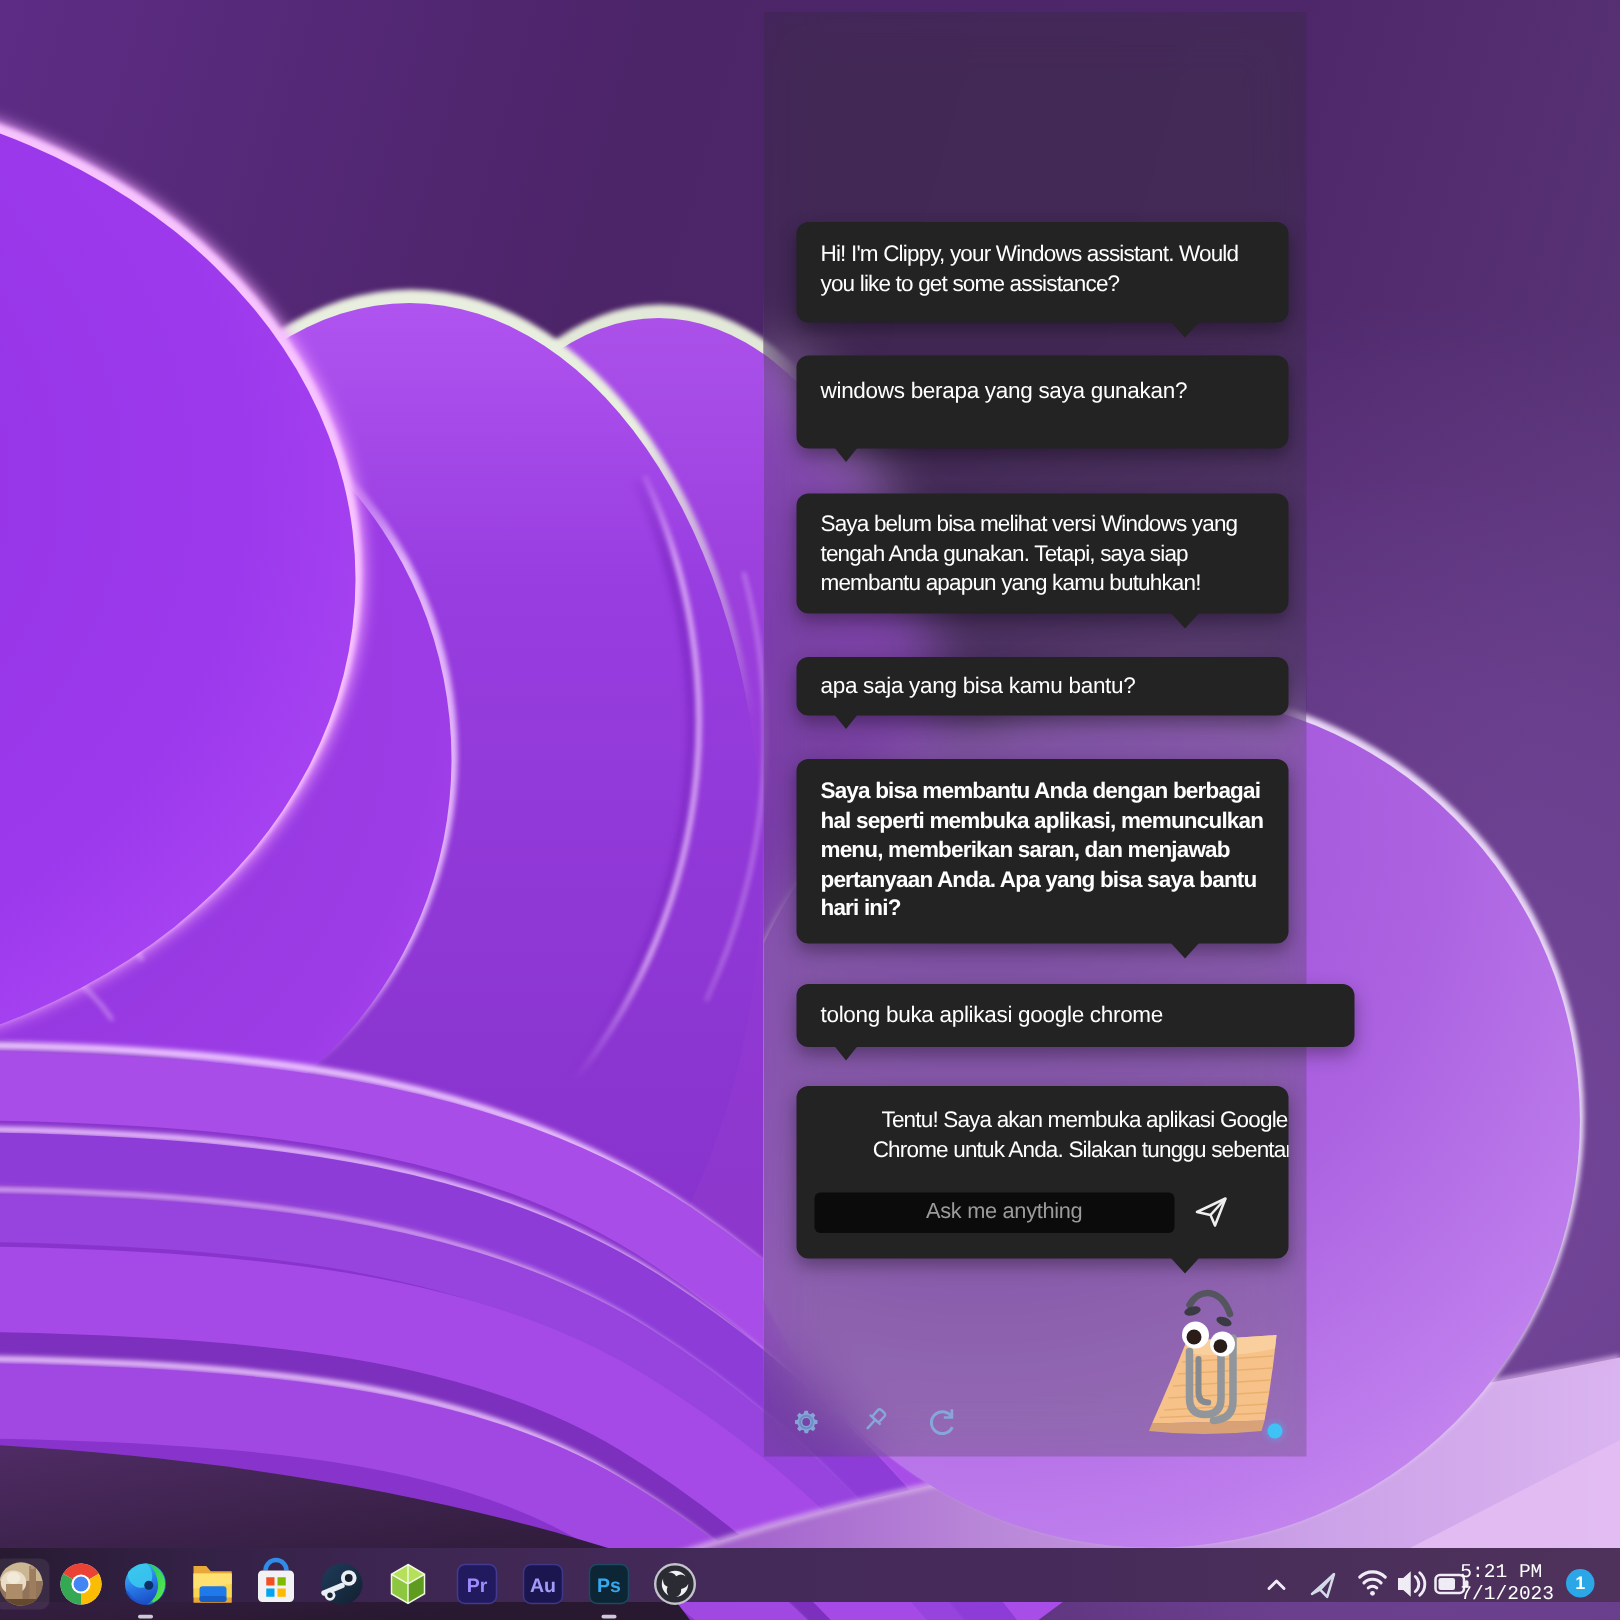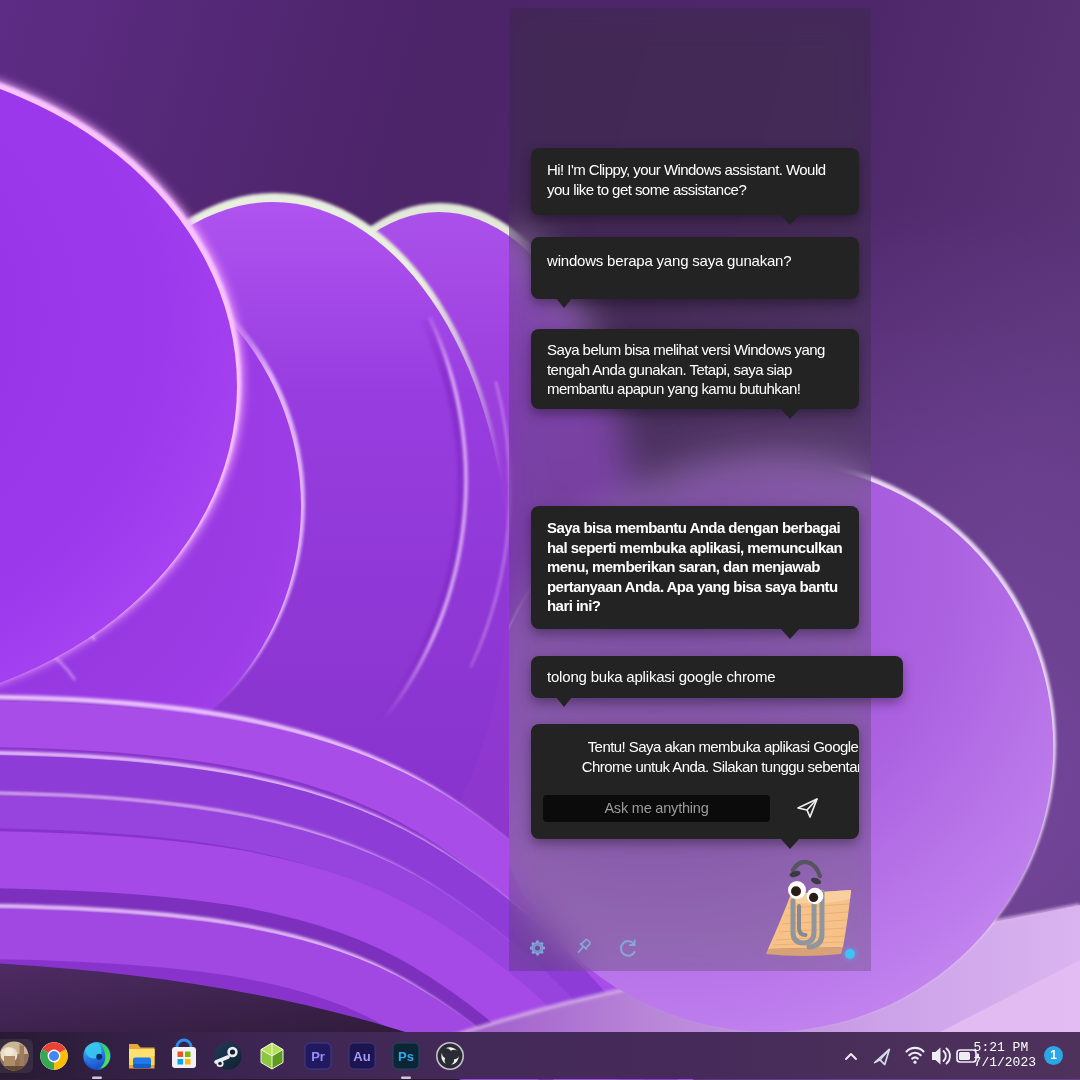--- a/index.html
+++ b/index.html
@@ -10,23 +10,23 @@
 .bub{position:absolute;left:22px;width:328px;background:#232324;border-radius:8px;
 color:#fff;box-shadow:0 5px 12px rgba(0,0,0,0.35);}
 .clip{position:absolute;left:0;top:0;right:0;bottom:0;overflow:hidden;border-radius:8px;}
 .tx{position:absolute;left:16px;right:-40px;font-size:15px;line-height:19.5px;letter-spacing:-0.2px;white-space:nowrap;}
 .tight .tx{letter-spacing:-0.55px;}
 .tail-a{position:absolute;right:59px;width:0;height:0;
 border-left:10px solid transparent;border-right:10px solid transparent;border-top:11px solid #232324;}
 .tail-u{position:absolute;left:25px;width:0;height:0;
 border-left:8px solid transparent;border-right:8px solid transparent;border-top:10px solid #232324;}
 #askbox{position:absolute;left:12px;top:71px;width:227px;height:27px;background:#0b0b0c;
-border-radius:4px;color:#9b9b9b;font-size:14.5px;line-height:27px;letter-spacing:-0.2px;}
+border-radius:4px;color:#9b9b9b;font-size:14.5px;line-height:27px;padding-left:13px;letter-spacing:-0.2px;}
 #sendico{position:absolute;left:262px;top:69px;width:30px;height:30px;}
-#taskbar{position:absolute;left:0;top:1032px;width:1080px;height:47px;
+#taskbar{position:absolute;left:0;top:1032px;width:1080px;height:36px;
 background:linear-gradient(90deg,#271a31 0%,#322043 10%,#3e2653 25%,#442a58 45%,#462b5a 65%,#4a2f5a 82%,#4e325c 100%);}
 #clock{position:absolute;right:44px;top:8px;text-align:left;color:#fff;font-size:13px;line-height:15px;font-family:Liberation Mono, monospace;}
 #badge{position:absolute;right:17px;top:14px;width:19px;height:19px;border-radius:50%;
 background:#2ba7e8;color:#fff;font-size:12px;line-height:19px;text-align:center;font-weight:bold;}
 .abs{position:absolute;}
 </style>
 </head>
 <body>
 <svg id="wall" viewBox="0 0 1080 1080" xmlns="http://www.w3.org/2000/svg">
 <defs>
@@ -178,20 +178,26 @@
     </div>
  <div class="bub tight" style="top:321px;height:80px;">
       <div class="clip">
         <div class="tx" style="top:11px;">Saya belum bisa melihat versi Windows yang<br>tengah Anda gunakan. Tetapi, saya siap<br>membantu apapun yang kamu butuhkan!</div>
       </div>
       <div class="tail-a" style="bottom:-10px;"></div>
     </div>
  <div class="bub" style="top:229px;height:62px;">
       <div class="clip">
         <div class="tx" style="top:14px;">windows berapa yang saya gunakan?</div>
+      </div>
+      <div class="tail-u" style="bottom:-9px;"></div>
+    </div>
+ <div class="bub" style="top:430px;height:39px;">
+      <div class="clip">
+        <div class="tx" style="top:10px;">apa saja yang bisa kamu bantu?</div>
       </div>
       <div class="tail-u" style="bottom:-9px;"></div>
     </div>
  <div class="bub tight" style="top:498px;height:123px;">
       <div class="clip">
         <div class="tx" style="top:12px;font-weight:bold;">Saya bisa membantu Anda dengan berbagai<br>hal seperti membuka aplikasi, memunculkan<br>menu, memberikan saran, dan menjawab<br>pertanyaan Anda. Apa yang bisa saya bantu<br>hari ini?</div>
       </div>
       <div class="tail-a" style="bottom:-10px;"></div>
     </div>
  <div class="bub" style="top:648px;height:42px;padding-left:44px;">

